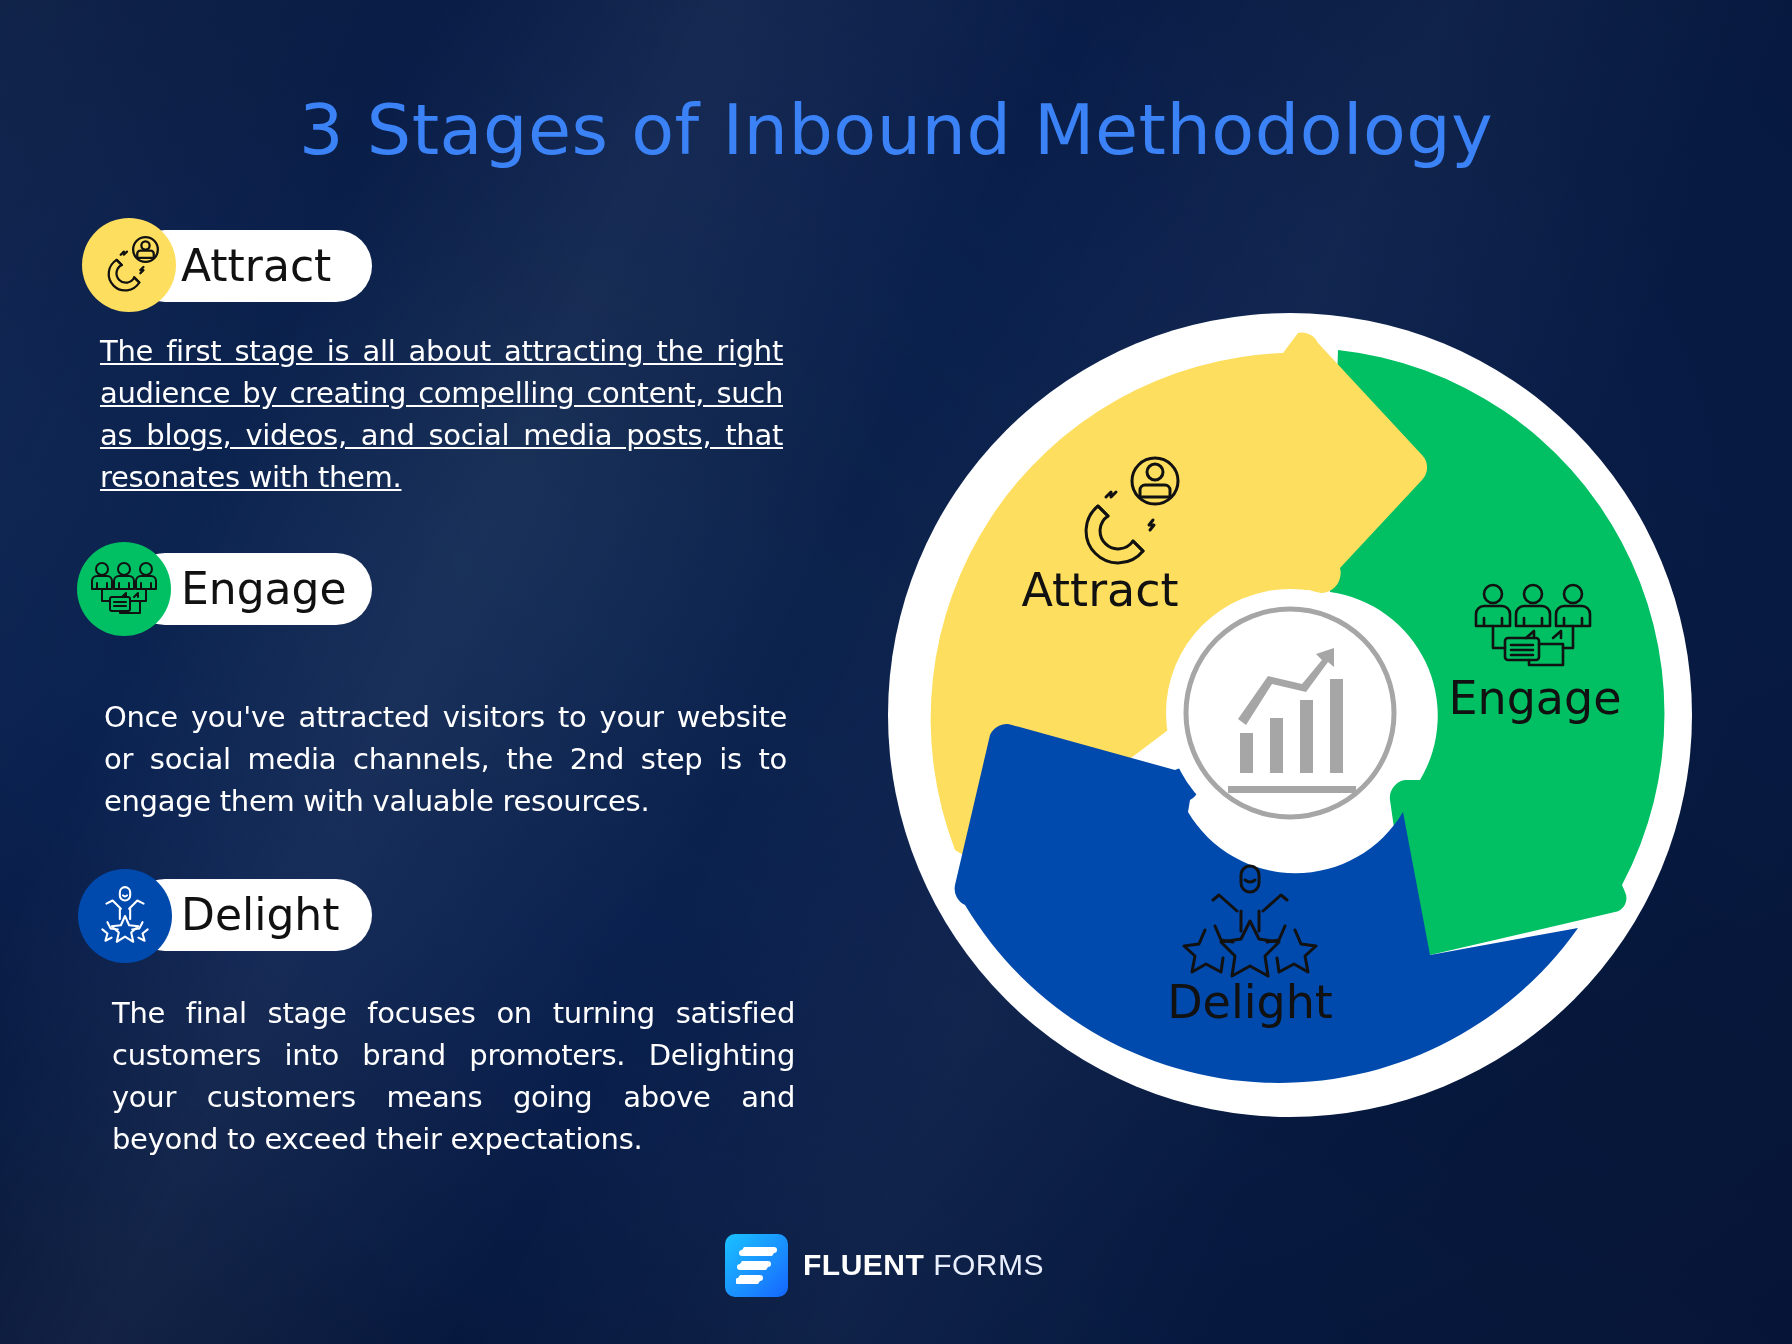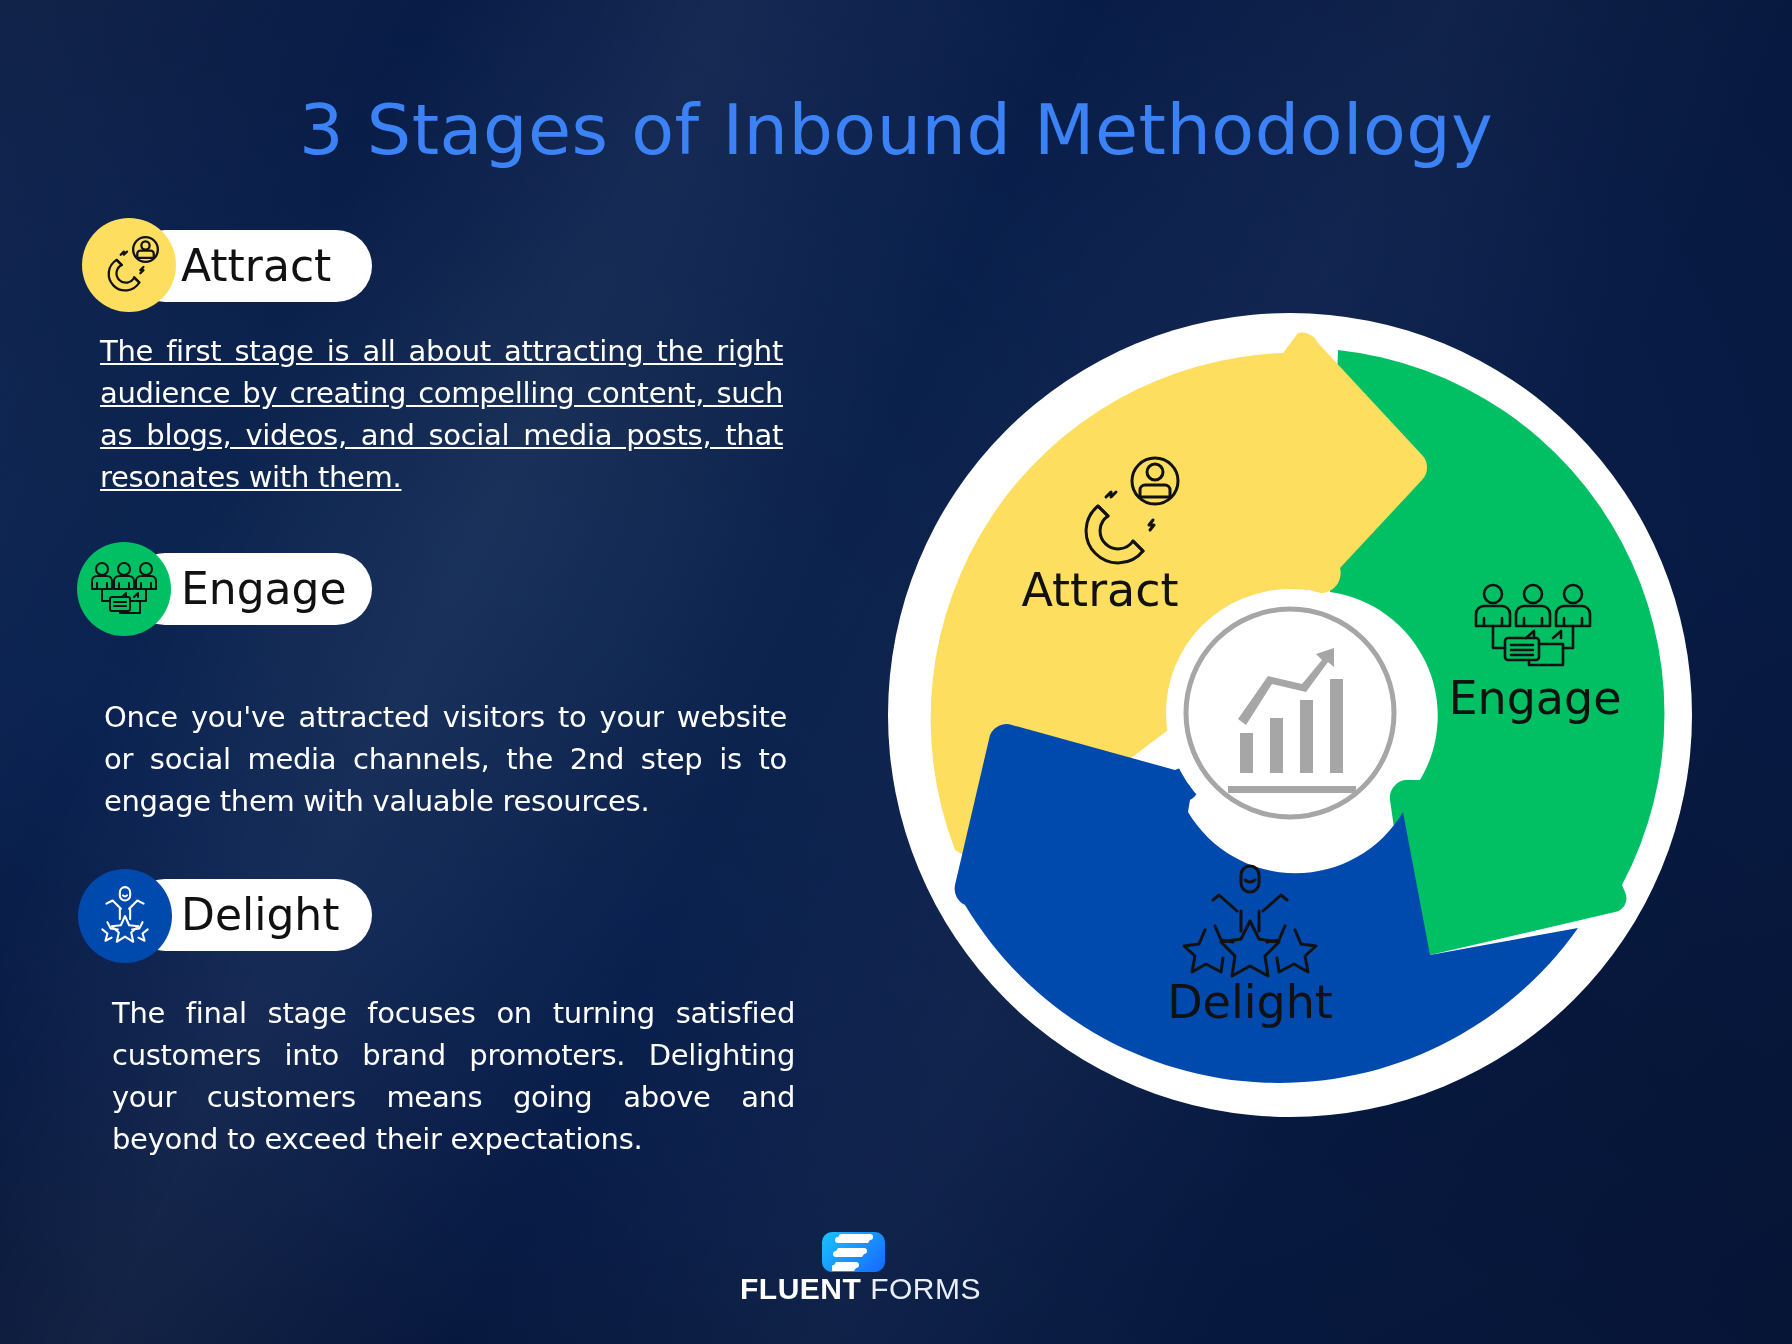--- a/index.html
+++ b/index.html
@@ -35,21 +35,21 @@
     position:absolute; left:100px; width:683px; color:#ffffff;
     font-size:29px; line-height:42px; text-align:justify;
     font-family:"DejaVu Sans", sans-serif; letter-spacing:-0.3px;
   }
   .wheel { position:absolute; left:0; top:0; }
   .wheel-label {
     position:absolute; font-size:46px; color:#111111; text-align:center;
     font-family:"DejaVu Sans", sans-serif;
   }
   .logo {
-    position:absolute; left:725px; top:1232px; height:66px; display:flex; align-items:center;flex-direction:column;
+    position:absolute; left:725px; top:1232px; height:66px; display:flex; align-items:center;
   }
   .logo-box {
     width:63px; height:63px; border-radius:10px;
     background:linear-gradient(135deg,#19c2ff 0%, #1a8cff 60%, #1466ff 100%);
     display:flex; align-items:center; justify-content:center;
   }
   .logo-text { margin-left:15px; font-size:30px; color:#ffffff; letter-spacing:0.5px; }
   .logo-text b { font-weight:700; }
   .logo-text span.light { font-weight:300; color:#e8eefc; }
 </style>

